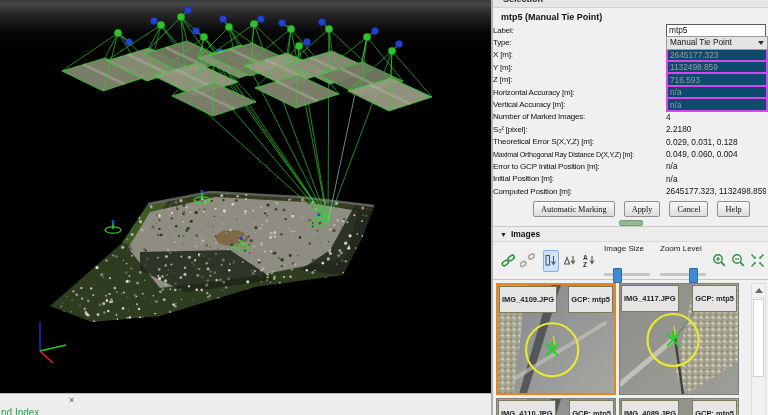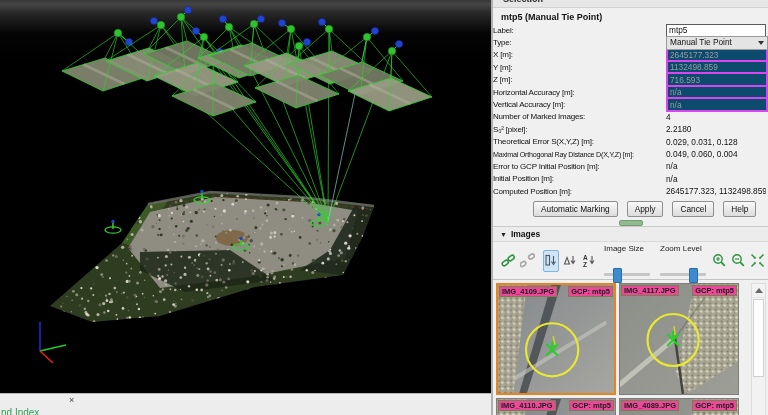--- a/index.html
+++ b/index.html
@@ -25,21 +25,21 @@
   .val{font-size:8.3px;color:#111;white-space:nowrap;overflow:hidden;max-width:100px}
   input.ed{width:94px;height:11px;font-size:8.3px;font-family:"Liberation Sans",sans-serif;
            border:1px solid #5a5a5a;padding:0 2px;background:#fff;color:#111}
   .dd{width:98px;height:12px;background:#e4e4e4;border:1px solid #9a9a9a;font-size:8.3px;color:#111;
       display:flex;padding:0 3px;position:relative;box-sizing:content-box}
   .dd .arr{position:absolute;right:3px;top:4px;width:0;height:0;
            border:3px solid transparent;border-top:4px solid #333}
   input.dis{width:94px;height:11px;font-size:8.3px;font-family:"Liberation Sans",sans-serif;
             border:2px solid #d946ef;padding:0 2px;background:#0c4a6e;color:#9c9c9c}
   #btn-row{display:flex;gap:9px;margin:4px 0 0 40px}
-  #btn-row button{font-size:8.3px;font-family:Liberation Sans, sans-serif;height:16px;
+  #btn-row button{font-size:8.3px;font-family:Liberation Serif, serif;height:16px;
                   border:1px solid #8f8f8f;background:linear-gradient(#f9f9f9,#dcdcdc);
                   padding:0 7px;border-radius:2px;color:#111}
   #splitter{height:7px;display:flex;align-items:center;justify-content:center;margin-top:2px}
   .grip{width:22px;height:4px;background:#8fbc8f;border:1px solid #7a9a7a;border-radius:2px}
   #images-header{height:14px;background:#ececec;border-top:1px solid #c9c9c9;border-bottom:1px solid #d9d9d9;
                  display:flex;align-items:center;font-weight:bold;font-size:8.5px;color:#111;
                  padding-left:7px;gap:4px}
   .tri{font-size:7px;color:#222}
   #img-toolbar{height:37px;display:flex;align-items:center;padding-left:7px;
                border-bottom:1px solid #c4c4c4;background:#f0f0f0}
@@ -51,22 +51,22 @@
   .slider-label{margin:-2px 0 20px 0;white-space:nowrap}
   .slider-track{position:relative;width:46px;height:3px;background:#c6c6c6;border-radius:1px}
   .slider-handle{position:absolute;top:-5px;width:7px;height:13px;background:#3d8ad0;
                  border:1px solid #2b6da8;border-radius:1px}
   #thumb-area{position:relative;height:134px;overflow:hidden;margin-top:3px}
   #thumb-grid{display:flex;flex-wrap:wrap;gap:3px;padding-left:3px;width:252px}
   .thumb{position:relative;width:120px;height:112px;box-sizing:border-box;
          border:1px solid #7e7e7e;background:#999;overflow:hidden}
   .thumb.sel{border:2px solid #e8831d}
   .thumb svg{display:block;width:100%;height:100%}
-  .badge{position:absolute;top:1px;background:#ec4899;border:1px solid #7c7c50;color:#1c1c1c;
-         font-weight:bold;font-size:7.5px;line-height:9px;padding:0 2px;white-space:nowrap}
+  .badge{position:absolute;top:1px;background:#e5e5e5;border:1px solid #7c7c50;color:#1c1c1c;
+         font-weight:bold;font-size:7.5px;line-height:9px;padding:8px 2px;white-space:nowrap}
   .badge.name{left:1px}.badge.gcp{right:1px}
   #scrollbar{position:absolute;right:2px;top:0;width:15px;height:134px;background:#f2f2f2;
              border:1px solid #dedede;box-sizing:border-box}
   #sb-up{height:13px;display:flex;align-items:center;justify-content:center;border-bottom:1px solid #e6e6e6}
   #sb-up-glyph{width:0;height:0;border:4px solid transparent;border-bottom:5px solid #6a6a6a;margin-top:-4px}
   #sb-thumb{margin:1px;height:76px;background:#fdfdfd;border:1px solid #cfcfcf}
 </style>
 </head>
 <body>
 

